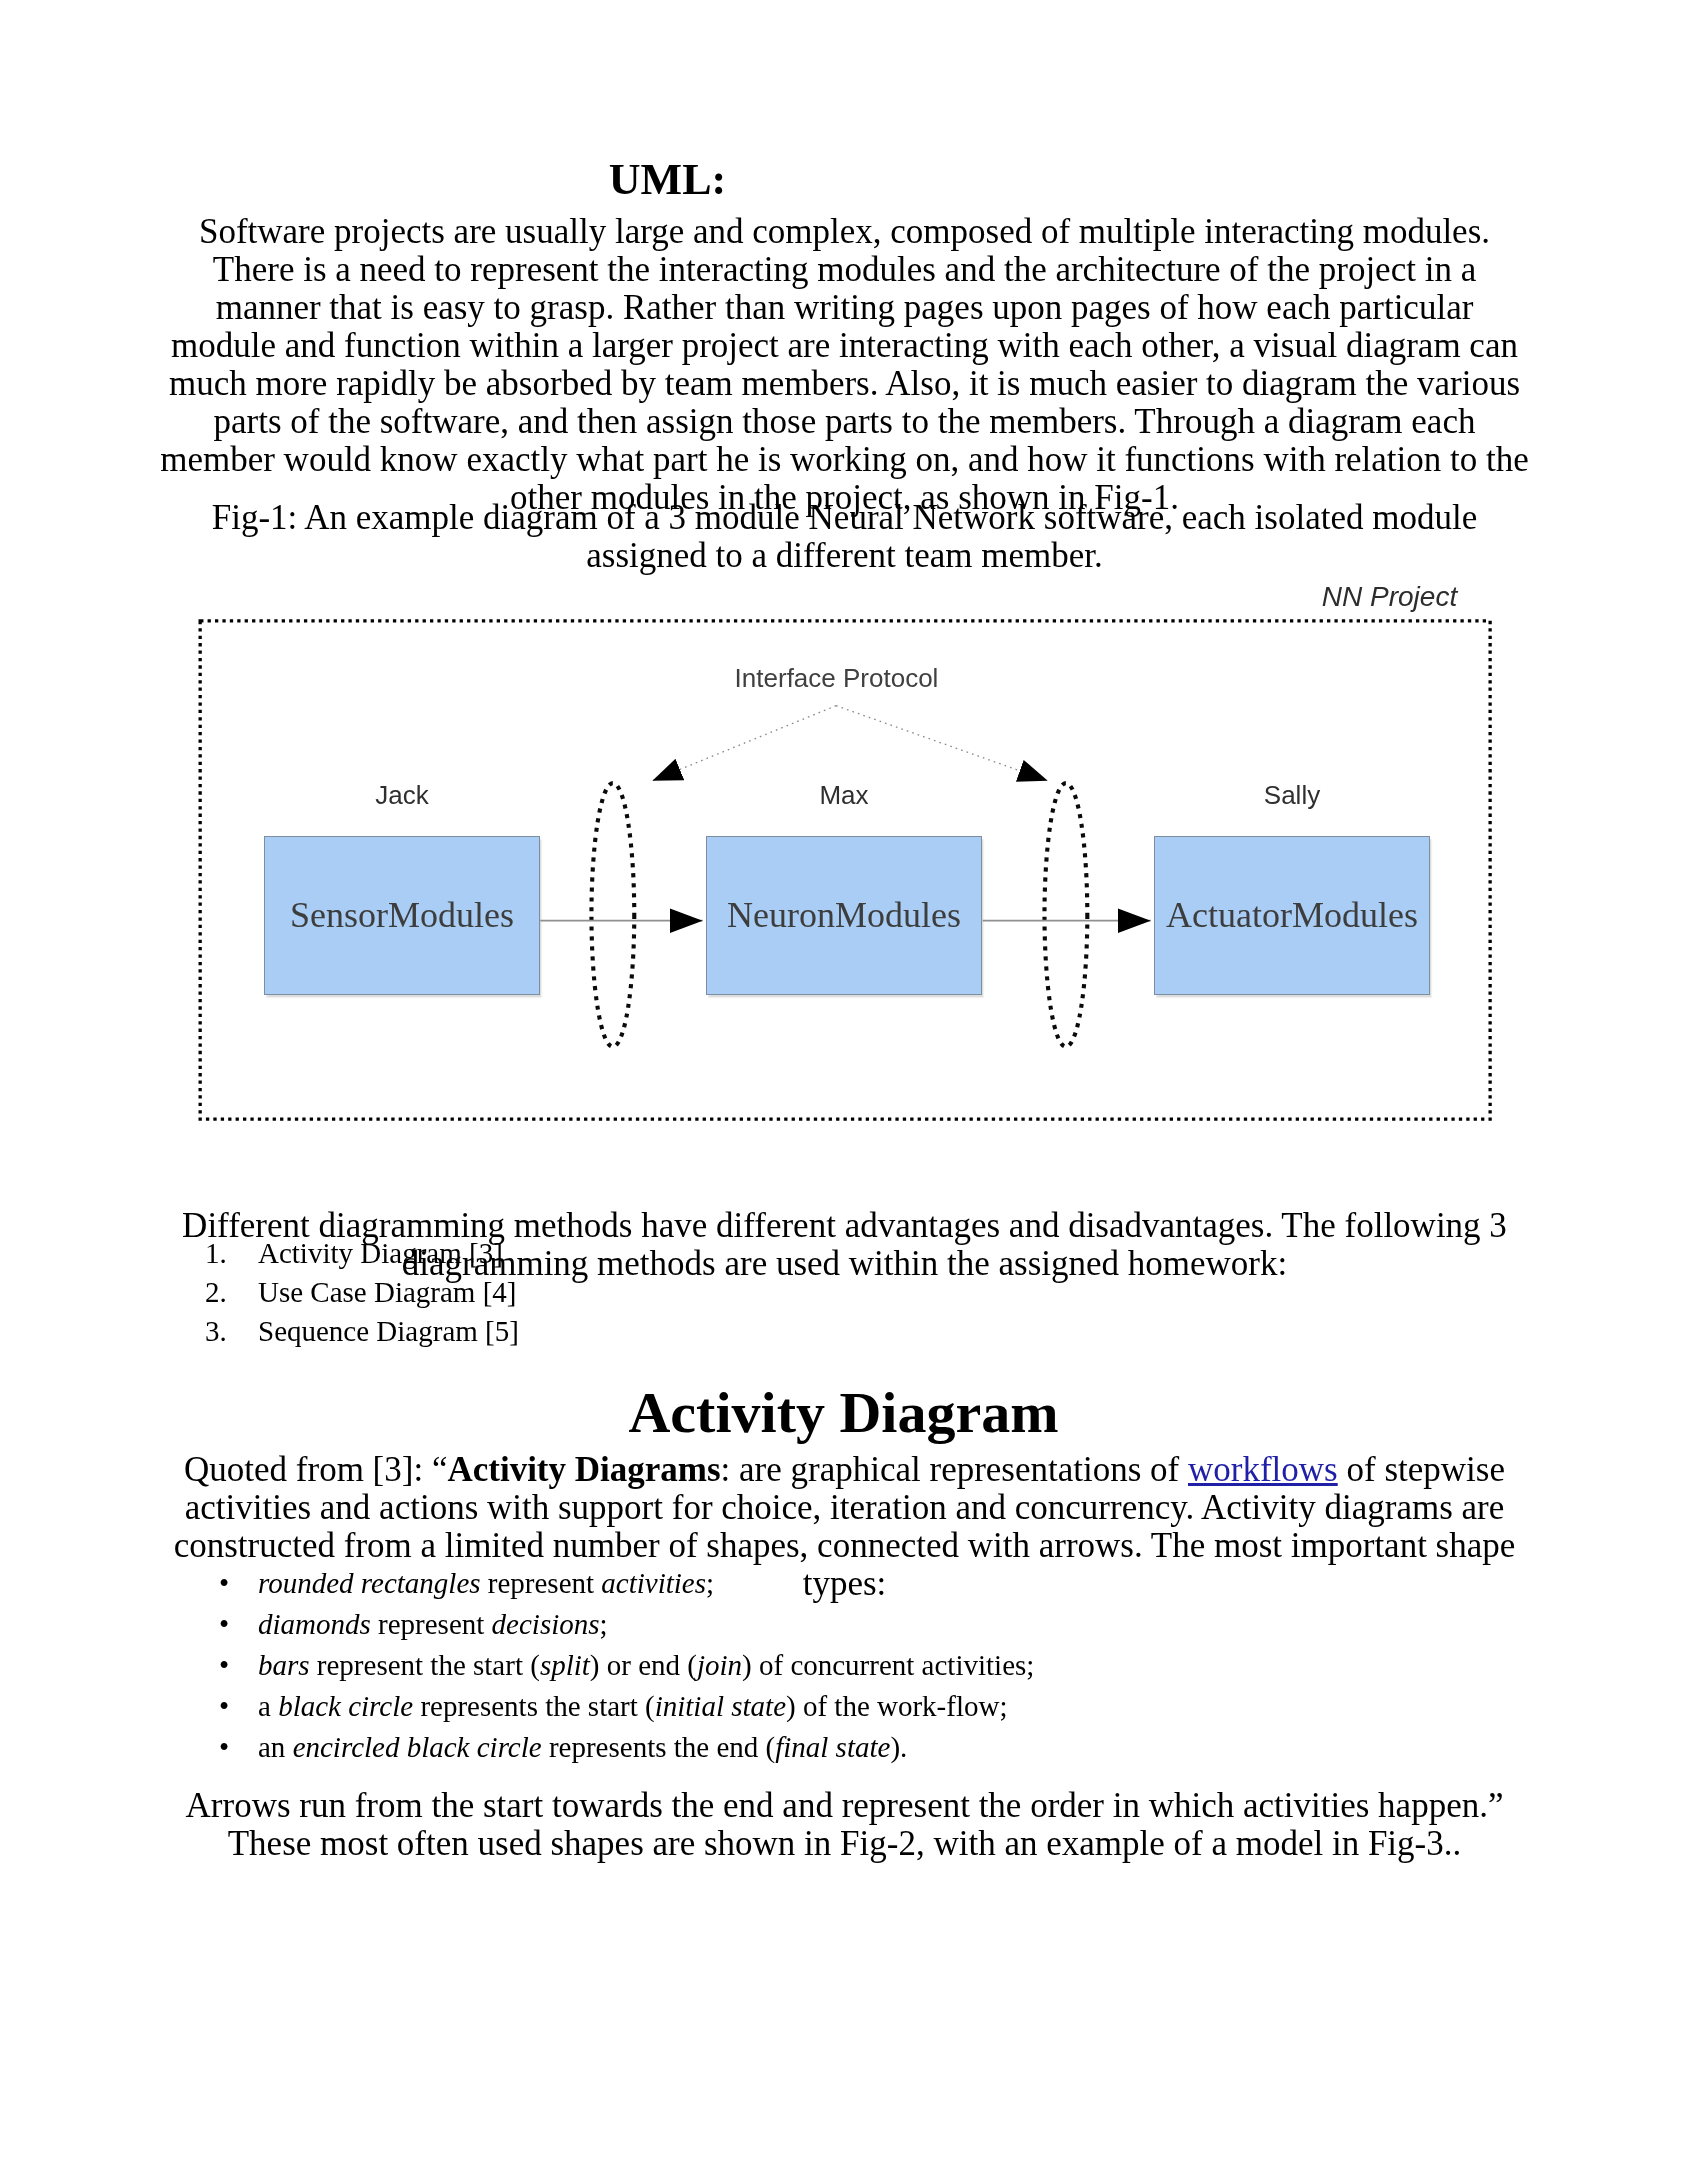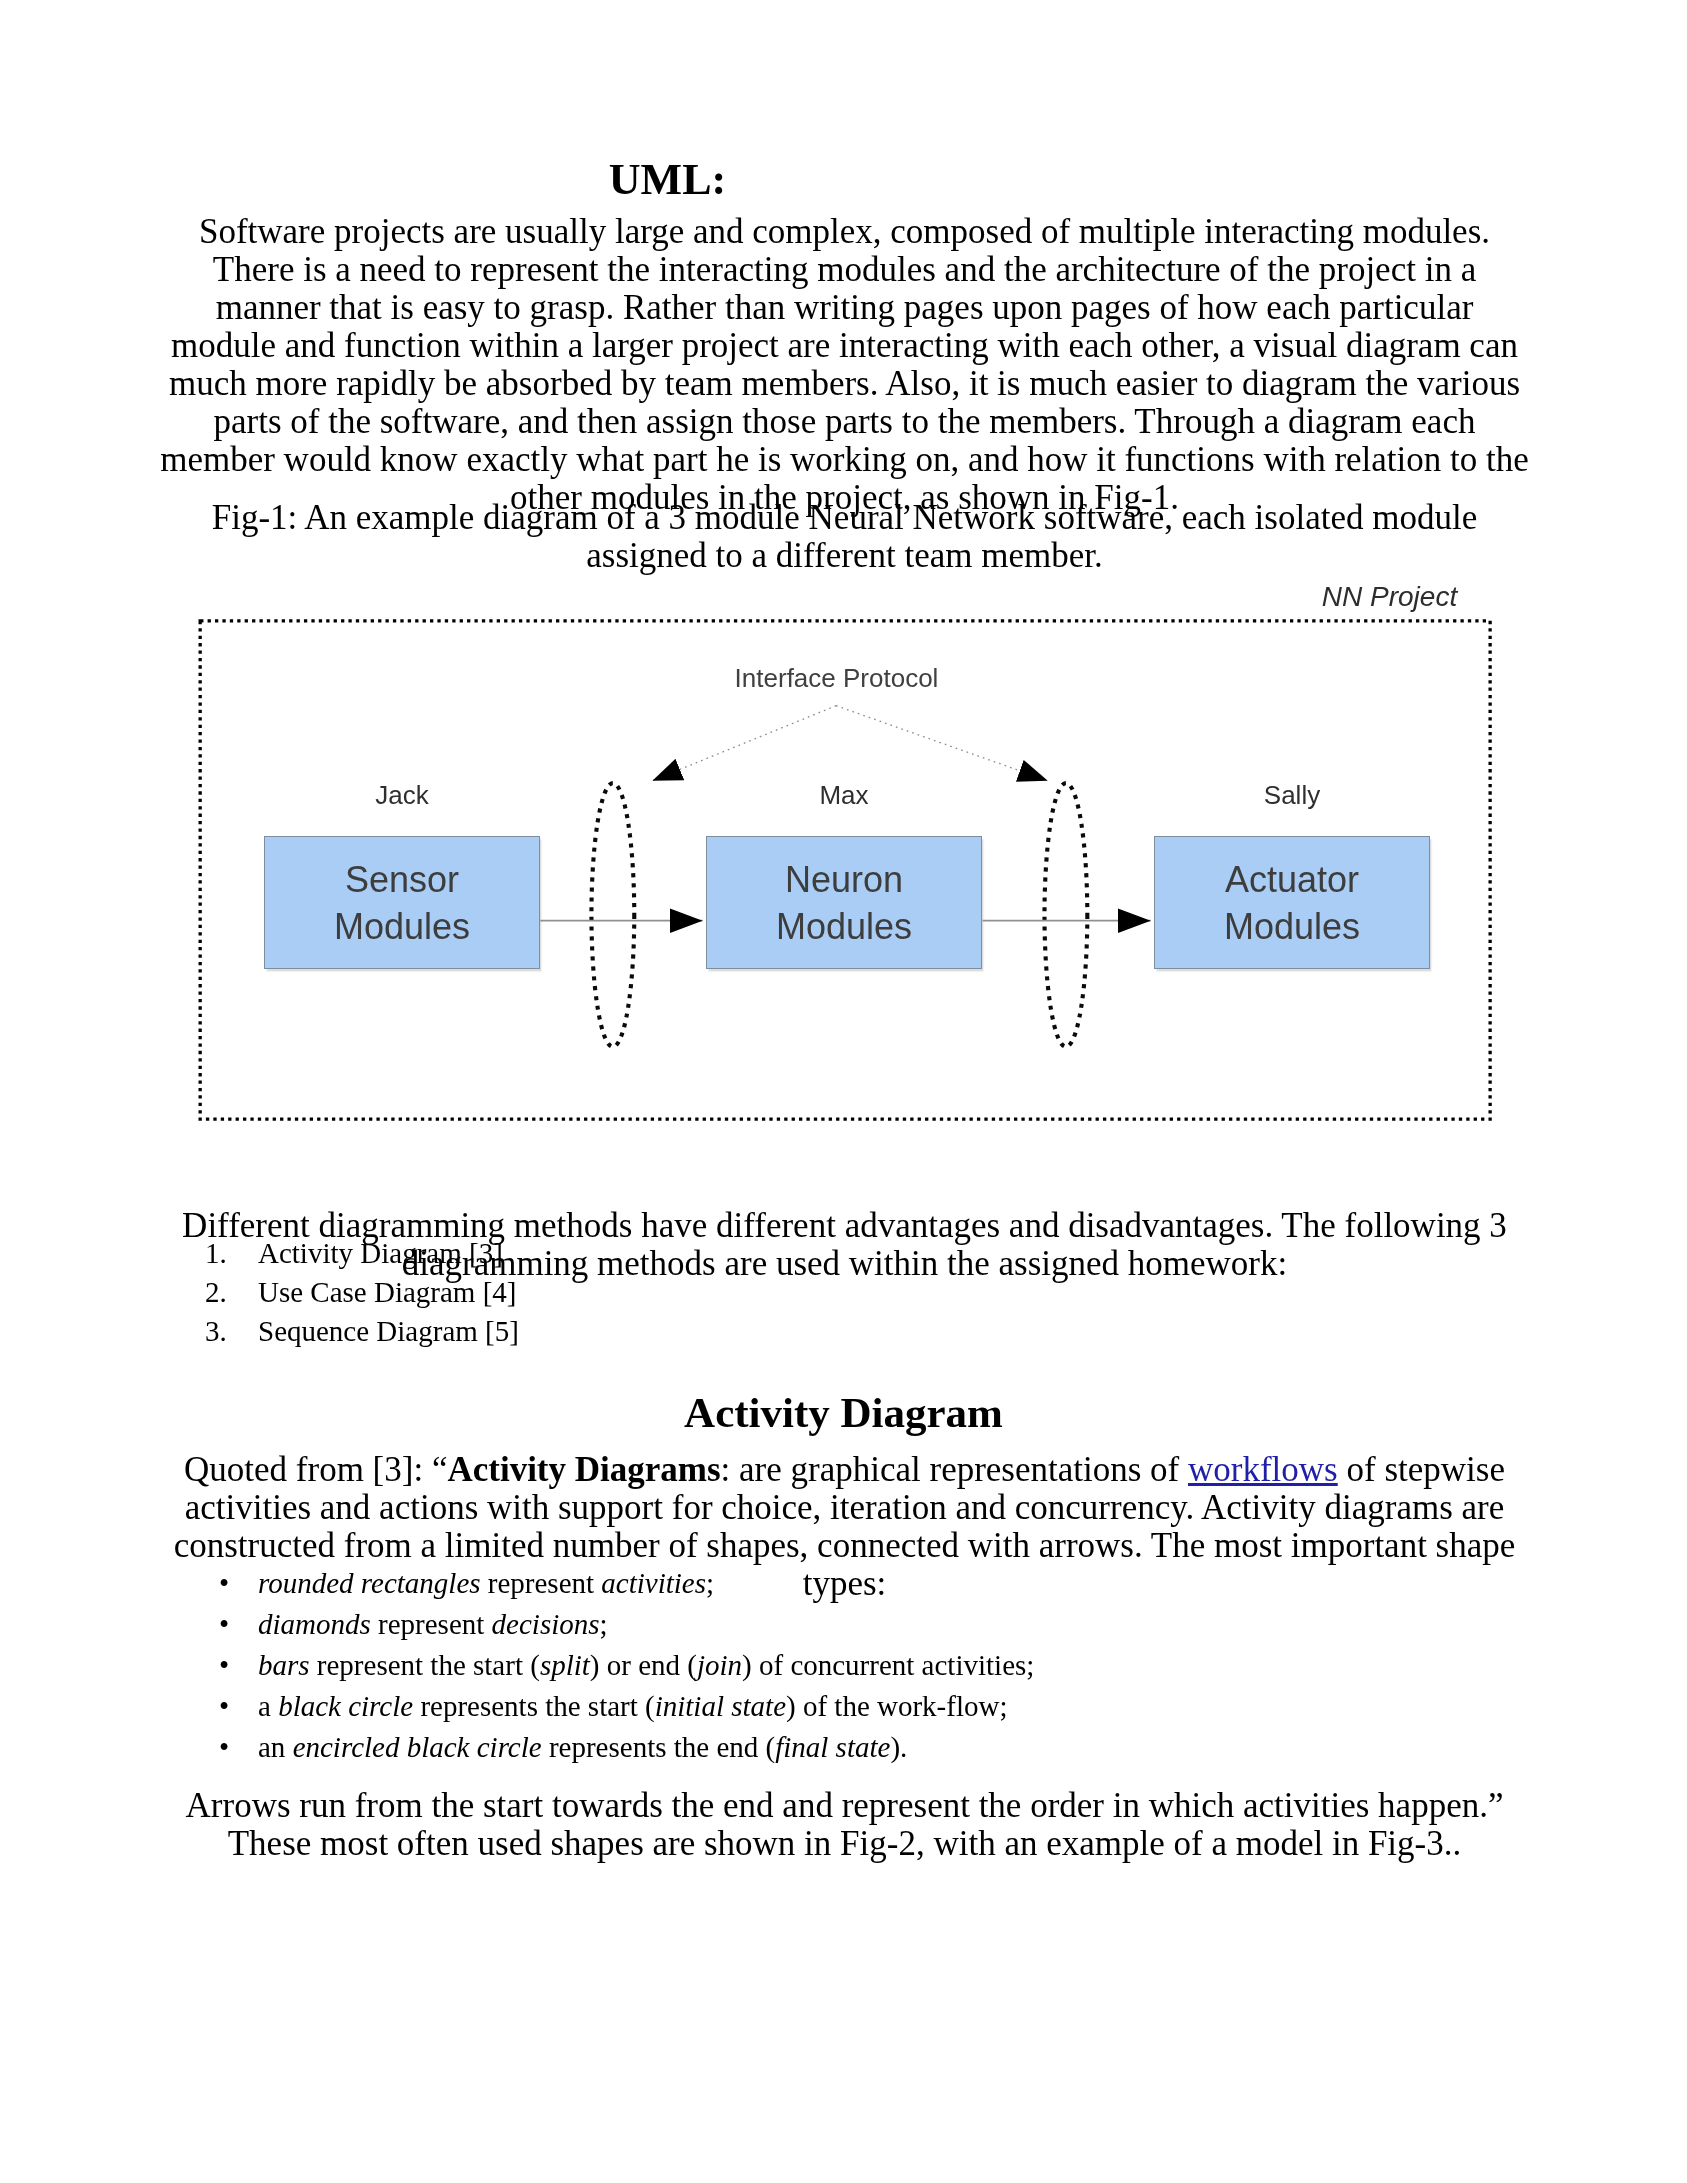--- a/index.html
+++ b/index.html
@@ -20,21 +20,21 @@
   .caption{top:494px;}
   .methods{top:1202px;}
   .closing{top:1782px;}
   .num-list{
     position:absolute;top:1234px;left:205px;width:1236px;margin:0;padding:0;
     list-style:none;font-size:29px;line-height:39px;
   }
   .num-list .num{display:inline-block;width:53px;}
   .section-heading{
     position:absolute;top:1386px;left:0;width:1687px;margin:0;
-    text-align:center;font-weight:bold;font-size:43px;line-height:53px;
+    text-align:center;font-weight:bold;font-size:58px;line-height:53px;
   }
   .quoted{top:1446px;}
   .bullet-list{
     position:absolute;top:1563px;left:219px;width:1285px;margin:0;padding:0;
     list-style:none;font-size:29px;line-height:41px;
   }
   .bullet-list li{position:relative;padding-left:39px;}
   .bullet-list li::before{
     content:"\2022";position:absolute;left:0;top:0;font-size:29px;
   }
@@ -52,25 +52,26 @@
   .iface-label{
     position:absolute;top:86px;left:709px;width:255px;text-align:center;
     font-size:26px;color:#404040;
   }
   .owner{
     position:absolute;top:203px;width:276px;text-align:center;
     font-size:26px;color:#2f2f2f;
   }
   .owner-0{left:264px;} .owner-1{left:706px;} .owner-2{left:1154px;}
   .module{
-    position:absolute;top:259px;width:276px;height:133px;box-sizing:border-box;
+    position:absolute;top:259px;width:276px;height:159px;box-sizing:border-box;
     background:#a9cdf4;border:1.6px solid #7d8f9f;
-    display:flex;flex-direction:column;align-items:center;justify-content:center;
+    display:flex;flex-direction:row;align-items:center;justify-content:center;
     font-size:36px;line-height:47px;color:#3d3d3d;
     box-shadow:1.6px 2.5px 1.6px rgba(120,120,120,0.25);
+    font-family:Liberation Serif, serif;
   }
   .module-0{left:264px;} .module-1{left:706px;} .module-2{left:1154px;}
 </style>
 </head>
 <body>
 
 <div class="page">
 
   <h1 class="doc-title">UML:</h1>
 

